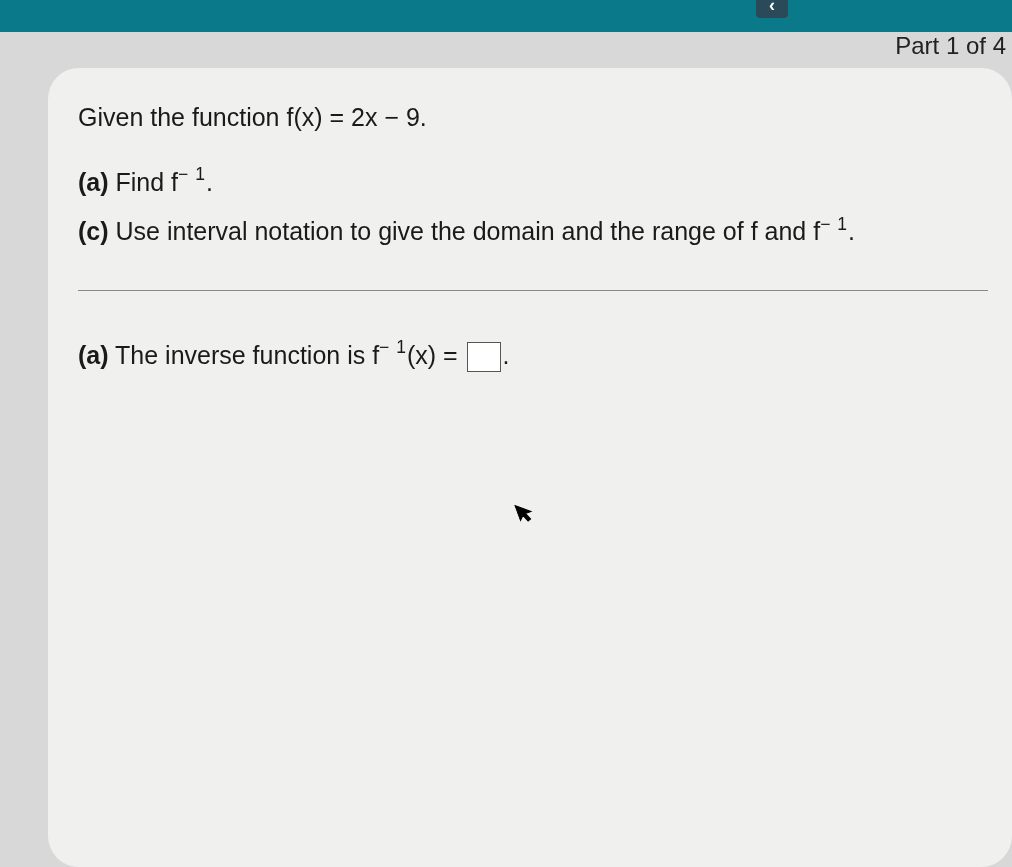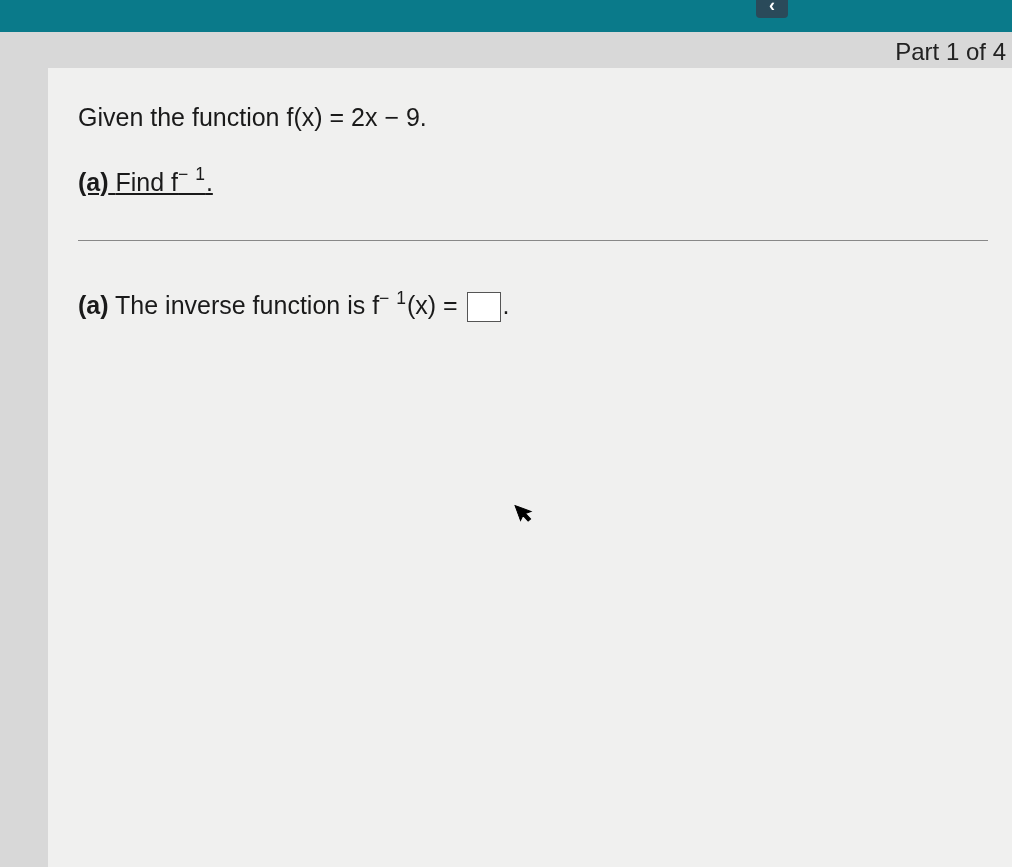--- a/index.html
+++ b/index.html
@@ -32,43 +32,43 @@
       align-items: center;
       justify-content: center;
       color: #fff;
       font-weight: bold;
       font-size: 18px;
       cursor: pointer;
     }
     .part-label {
       position: absolute;
       right: 6px;
-      top: 38px;
+      top: 32px;
       font-size: 24px;
       color: #222;
     }
     .content-wrap {
       background: #f0f0ef;
       margin-left: 48px;
       margin-top: 36px;
       min-height: 799px;
       padding: 28px 24px 24px 30px;
       position: relative;
+      border-radius: 31px;
     }
     .problem-statement {
       font-size: 25px;
       color: #1a1a1a;
       line-height: 1.7;
       margin-bottom: 20px;
     }
     .sub-parts {
       font-size: 25px;
       color: #1a1a1a;
       line-height: 1.9;
-      text-decoration: underline;
     }
     .sub-parts .part-row {
       margin-bottom: 2px;
     }
     .bold {
       font-weight: 600;
     }
     .sup {
       font-size: 0.7em;
       position: relative;
@@ -119,20 +119,24 @@
 
 <div class="content-wrap">
 
   <div class="problem-statement">Given the function f(x) = 2x − 9.</div>
 
   <div class="sub-parts">
     <div class="part-row">
       <span class="bold">(a)</span>
       <span>Find f</span><span class="sup">− 1</span><span>.</span>
     </div>
+    <div class="part-row">
+      <span class="bold">(c)</span>
+      <span>Use interval notation to give the domain and the range of f and f</span><span class="sup">− 1</span><span>.</span>
+    </div>
   </div>
 
   <hr class="divider">
 
   <div class="answer-section">
     <div>
       <span class="bold">(a)</span>
       <span>The inverse function is f</span><span class="sup">− 1</span><span>(x) =</span>
       <span class="answer-box"></span><span>.</span>
     </div>

